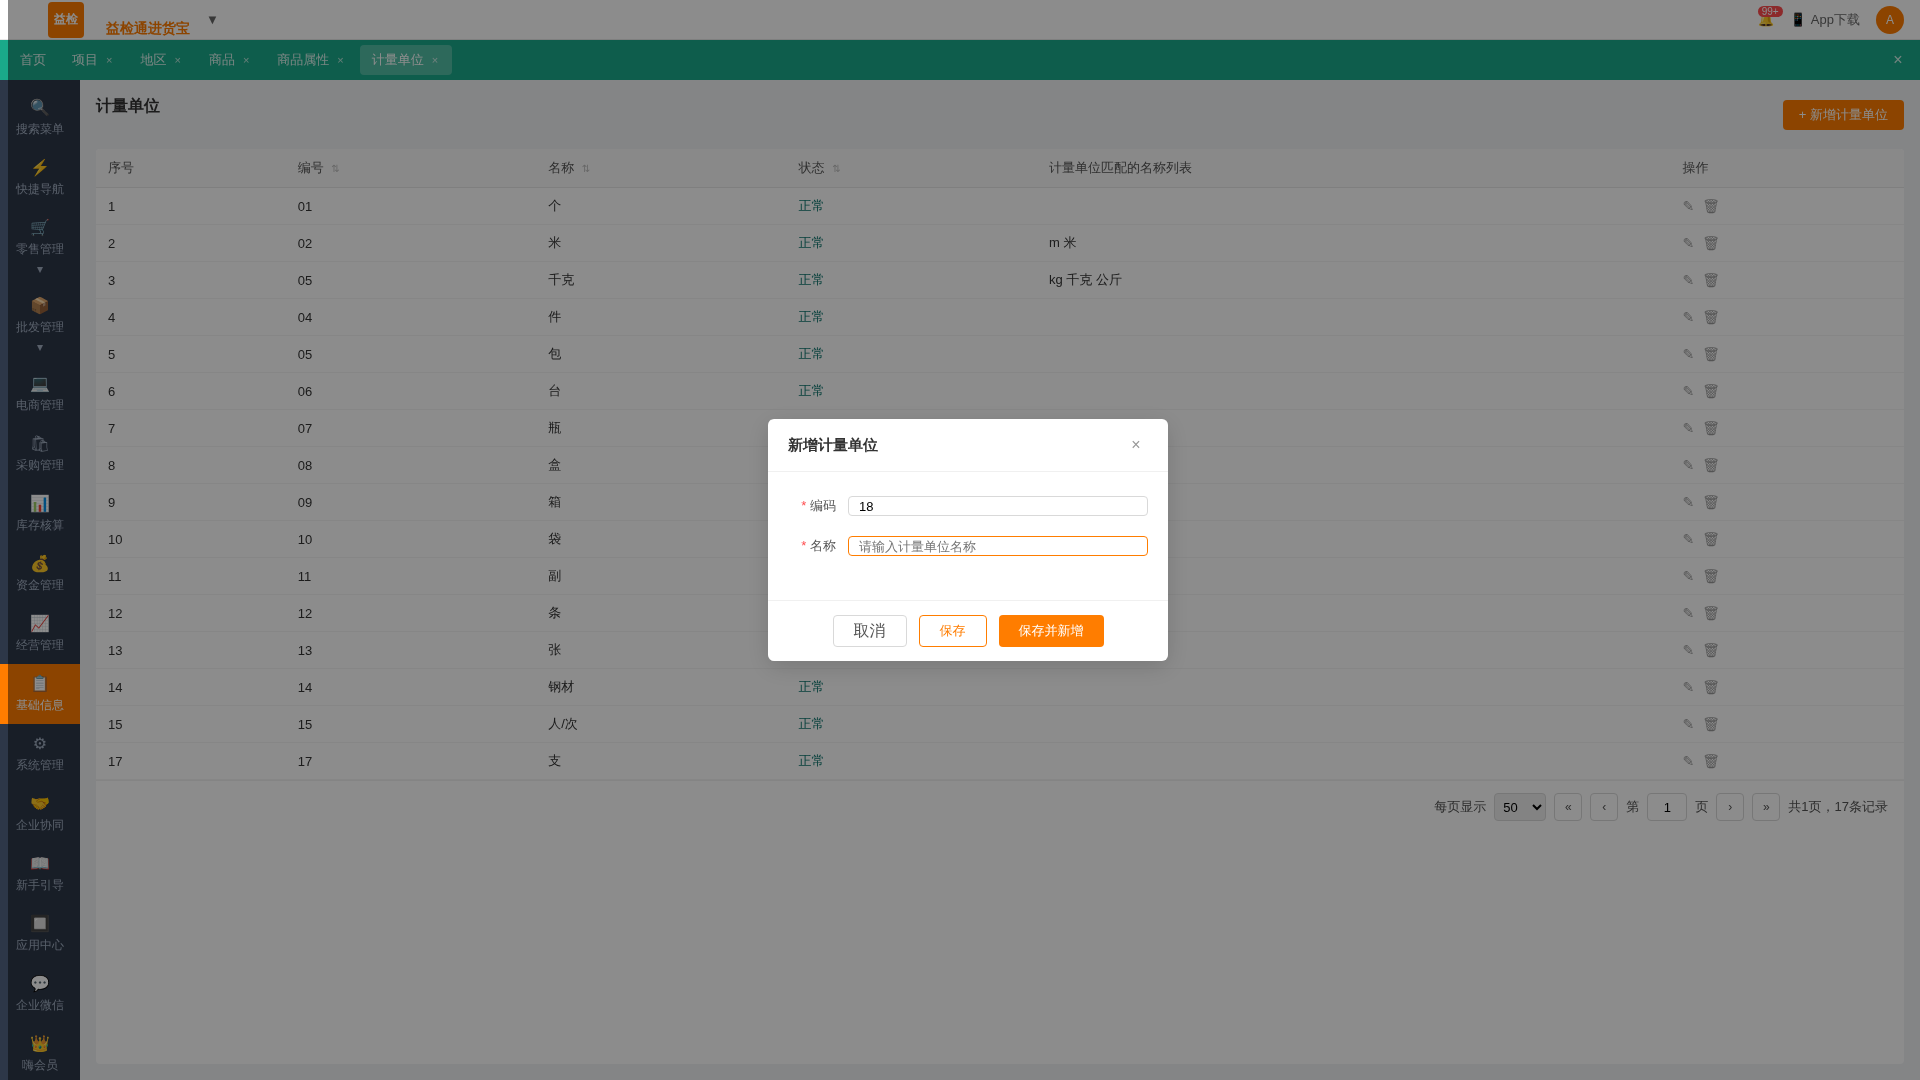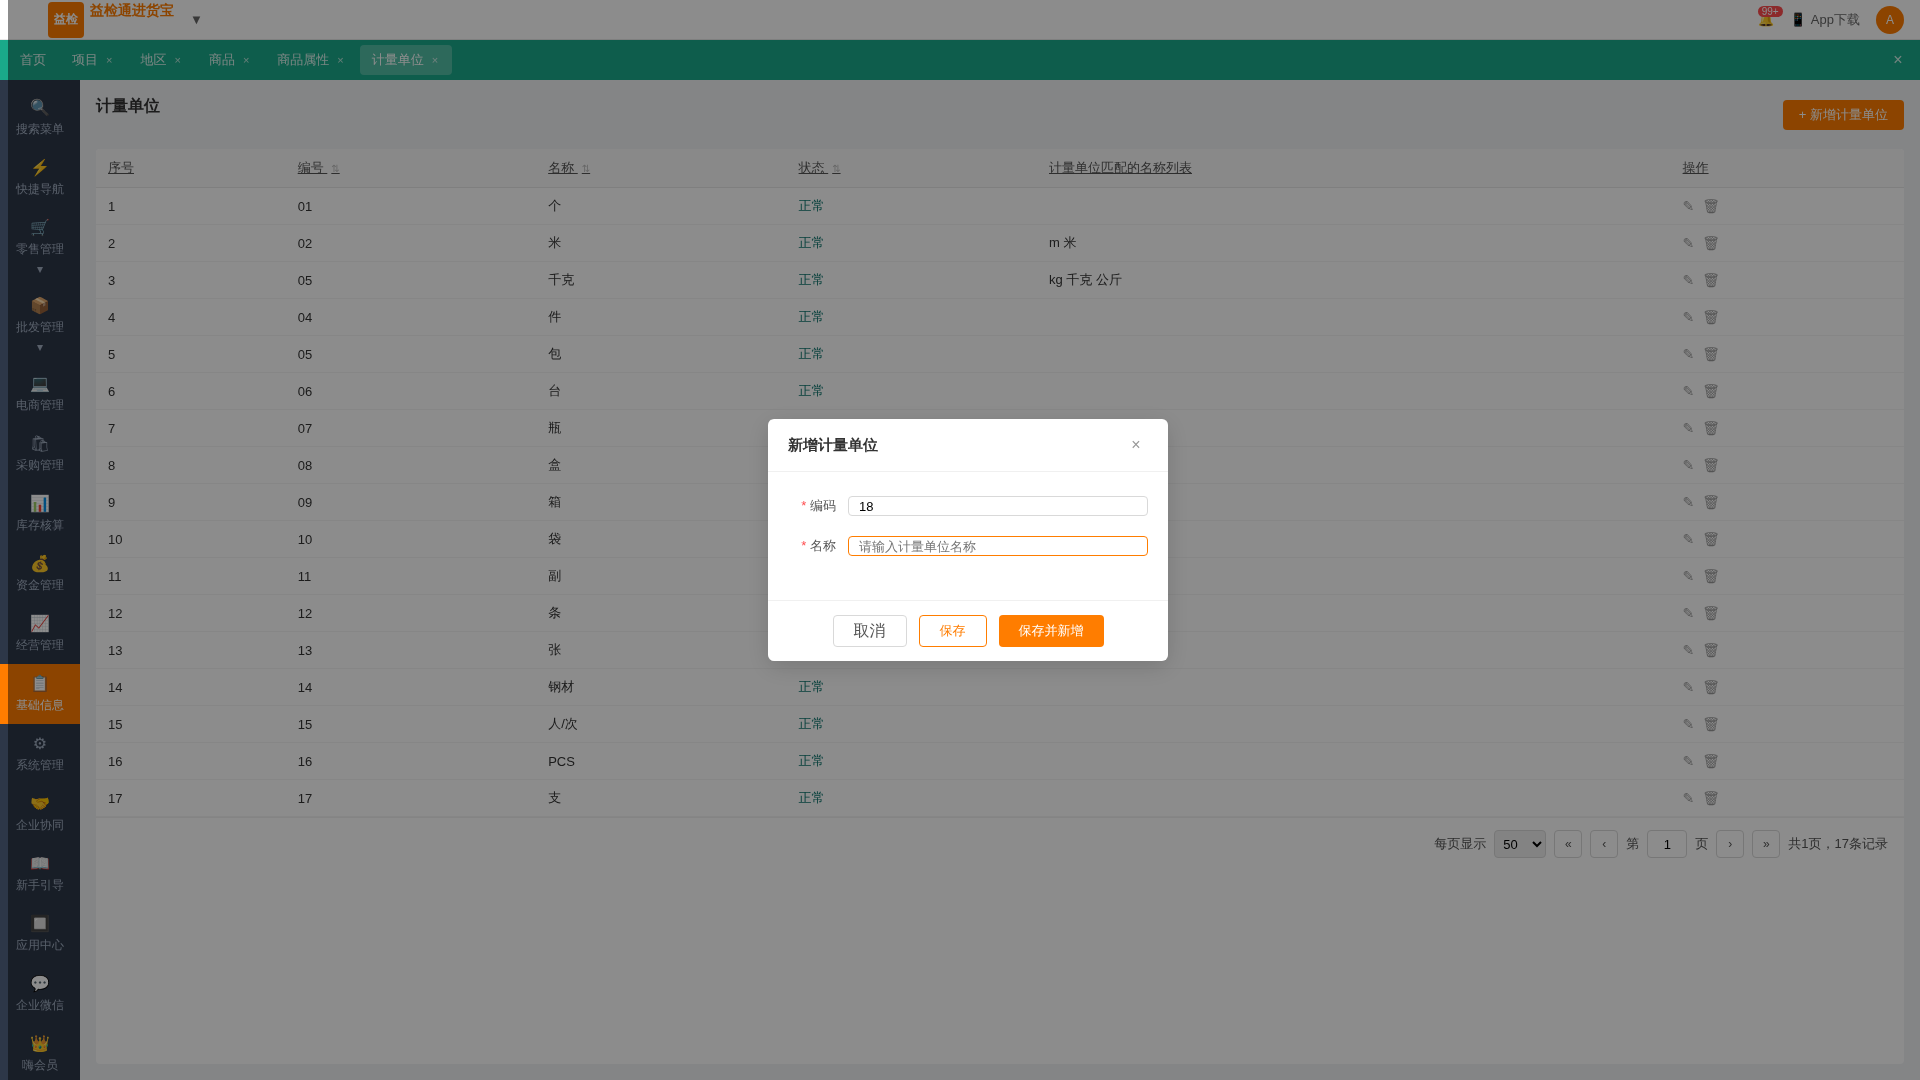--- a/index.html
+++ b/index.html
@@ -1,21 +1,21 @@
 <!DOCTYPE html>
 <html><head>
   <meta charset="utf-8">
   <style>
     * { box-sizing: border-box; margin: 0; padding: 0; }
     body { font-family: "Microsoft YaHei", "PingFang SC", sans-serif; font-size: 13px; background: #f0f2f5; color: #333; height: 1080px; width: 1920px; overflow: hidden; display: flex; flex-direction: column; }
 
     
     .top-header { height: 40px; background: #fff; display: flex; align-items: center; padding: 0 16px; border-bottom: 1px solid #e8e8e8; justify-content: space-between; flex-shrink: 0; }
     .top-header-left { display: flex; align-items: center; gap: 8px; }
-    .logo-area { display: flex; align-items: flex-start; gap: 6px; padding-left: 32px; }
+    .logo-area { display: flex; align-items: flex-end; gap: 22px; padding-left: 32px; }
     .logo-box { width: 36px; height: 36px; background: #ff7d00; border-radius: 4px; display: flex; align-items: center; justify-content: center; color: white; font-size: 12px; font-weight: bold; }
     .logo-text { color: #ff7d00; font-size: 14px; font-weight: bold; }
     .header-dropdown { display: flex; align-items: center; gap: 4px; color: #666; cursor: pointer; padding: 0 8px; }
     .top-header-right { display: flex; align-items: center; gap: 16px; }
     .header-badge { position: relative; cursor: pointer; }
     .badge-count { position: absolute; top: -6px; right: -8px; background: #ff4d4f; color: white; border-radius: 8px; font-size: 10px; padding: 0 4px; min-width: 16px; text-align: center; }
     .header-icon { display: flex; align-items: center; gap: 4px; color: #666; cursor: pointer; }
     .avatar { width: 28px; height: 28px; background: #ff7d00; border-radius: 50%; display: flex; align-items: center; justify-content: center; color: white; font-size: 12px; }
 
     
@@ -40,21 +40,21 @@
     
     .page-title { font-size: 16px; font-weight: bold; color: #333; margin-bottom: 16px; }
 
     
     .add-btn { background: #ff7d00; color: white; border: none; padding: 6px 16px; border-radius: 4px; cursor: pointer; font-size: 13px; white-space: nowrap; }
 
     
     .table-container { background: white; border-radius: 4px; overflow: hidden; flex: 1; }
     table { width: 100%; border-collapse: collapse; }
     thead tr { background: #fafafa; }
-    th { padding: 10px 12px; text-align: left; font-weight: 500; color: #555; font-size: 13px; border-bottom: 1px solid #e8e8e8; white-space: nowrap; text-decoration: underline; }
+    th { padding: 10px 12px; text-align: left; font-weight: 500; color: #555; font-size: 13px; border-bottom: 1px solid #e8e8e8; white-space: nowrap; }
     th .sort-arrows { color: #bbb; font-size: 10px; margin-left: 4px; }
     td { padding: 9px 12px; border-bottom: 1px solid #f5f5f5; font-size: 13px; color: #333; }
     .status-normal { color: #0f766e; }
     .action-icons { display: flex; gap: 8px; }
     .action-icon { color: #999; cursor: pointer; font-size: 14px; }
 
     
     .pagination { display: flex; align-items: center; justify-content: flex-end; padding: 12px 16px; gap: 8px; font-size: 13px; color: #555; border-top: 1px solid #f0f0f0; }
     .pagination-btn { width: 28px; height: 28px; border: 1px solid #d9d9d9; background: white; border-radius: 4px; cursor: pointer; display: flex; align-items: center; justify-content: center; color: #555; font-size: 12px; }
     .pagination-input { width: 40px; height: 28px; border: 1px solid #d9d9d9; border-radius: 4px; text-align: center; font-size: 13px; }
@@ -412,33 +412,20 @@
       <td><span class="status-normal">正常</span></td>
       <td></td>
       <td>
         <div class="action-icons">
           <span class="action-icon">✎</span>
           <span class="action-icon">🗑</span>
         </div>
       </td>
     </tr>
             <tr>
-      <td>16</td>
-      <td>16</td>
-      <td>PCS</td>
-      <td><span class="status-normal">正常</span></td>
-      <td></td>
-      <td>
-        <div class="action-icons">
-          <span class="action-icon">✎</span>
-          <span class="action-icon">🗑</span>
-        </div>
-      </td>
-    </tr>
-            <tr>
       <td>17</td>
       <td>17</td>
       <td>支</td>
       <td><span class="status-normal">正常</span></td>
       <td></td>
       <td>
         <div class="action-icons">
           <span class="action-icon">✎</span>
           <span class="action-icon">🗑</span>
         </div>

